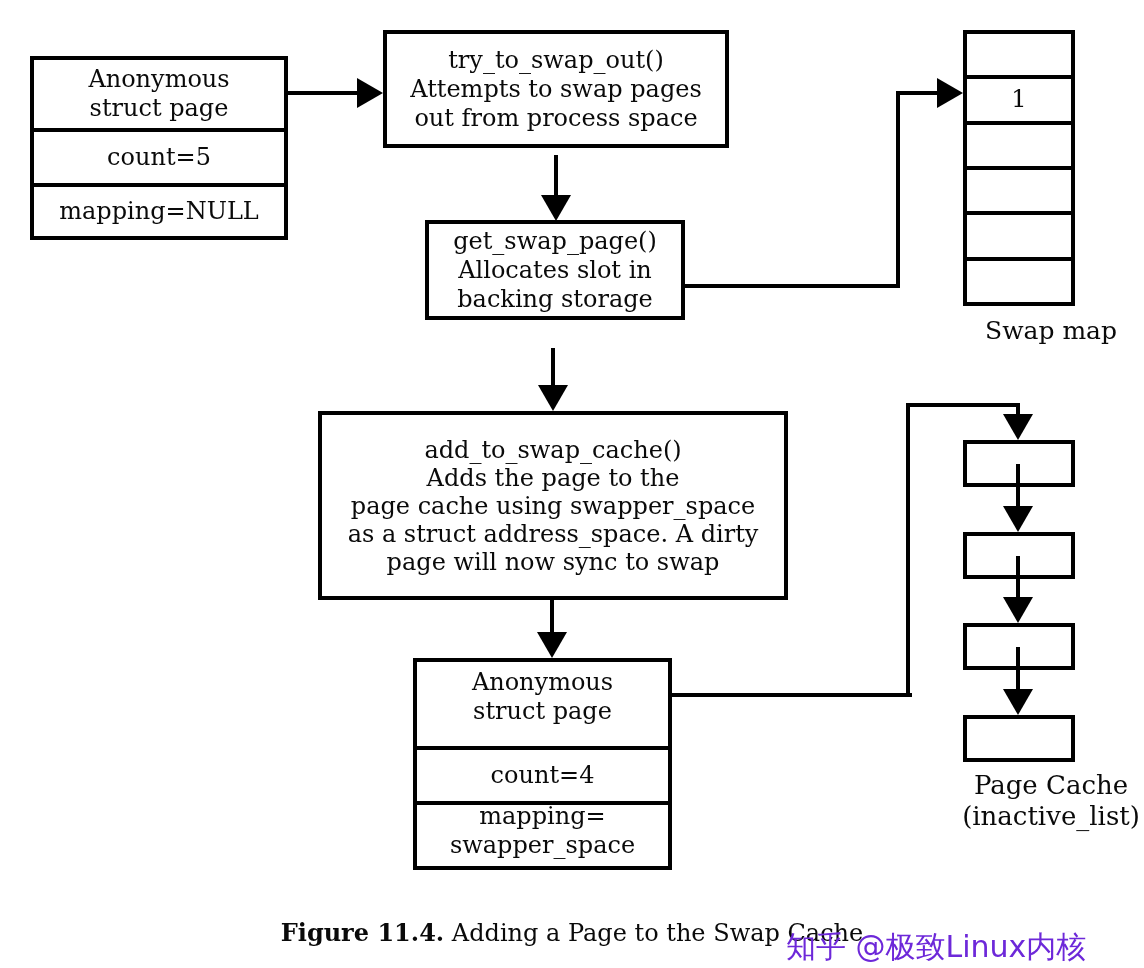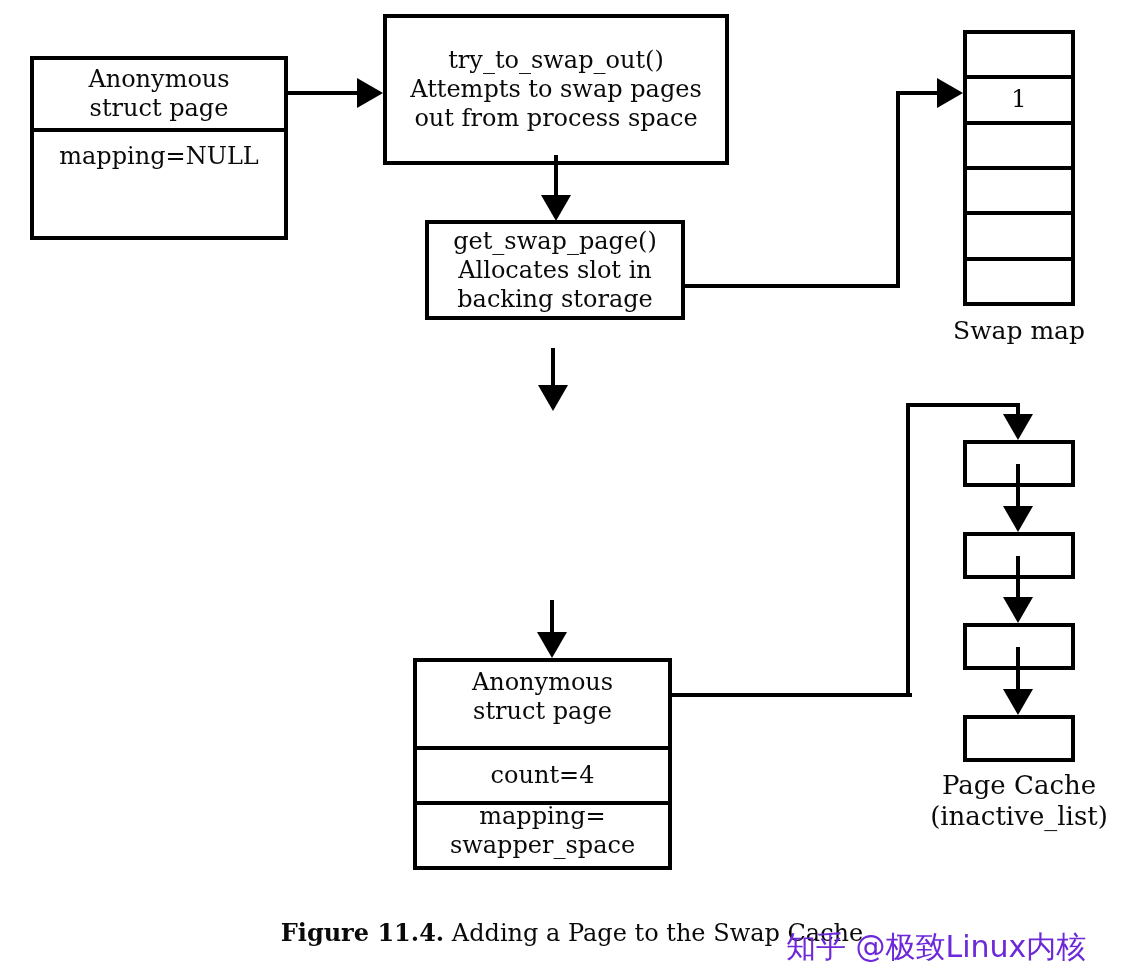--- a/index.html
+++ b/index.html
@@ -61,20 +61,21 @@
     width: 0; height: 0;
     border-left: 15px solid transparent;
     border-right: 15px solid transparent;
     border-top: 26px solid #000000;
   }
   .side-label {
     position: absolute;
     text-align: center;
     font-size: 25px;
     line-height: 30px;
+    margin-left: 32px;
   }
   .caption {
     position: absolute;
     left: 0;
     top: 918px;
     width: 100%;
     text-align: center;
     font-size: 24px;
   }
   .caption .bold { font-weight: bold; }
@@ -89,31 +90,37 @@
   }
 </style>
 </head>
 <body>
 
 <div class="stage">
 
   <div class="box col" style="left:30px; top:56px; width:258px; height:184px;">
     <div class="cell ml" style="height:68px;">Anonymous
 struct page</div>
+    <div class="cell sep" style="height:55px;">count=5</div>
     <div class="cell sep" style="height:53px;">mapping=NULL</div>
   </div>
 
-  <div class="box ml" style="left:383px; top:14px; width:346px; height:151px;">try_to_swap_out()
+  <div class="box ml" style="left:383px; top:30px; width:346px; height:118px;">try_to_swap_out()
 Attempts to swap pages
 out from process space</div>
 
   <div class="box ml" style="left:425px; top:220px; width:260px; height:100px;">get_swap_page()
 Allocates slot in
 backing storage</div>
 
+  <div class="box ml" style="left:318px; top:411px; width:470px; height:189px; line-height:28px;">add_to_swap_cache()
+Adds the page to the
+page cache using swapper_space
+as a struct address_space. A dirty
+page will now sync to swap</div>
 
   <div class="box col" style="left:413px; top:658px; width:259px; height:212px;">
     <div class="cell ml" style="height:70px;">Anonymous
 struct page</div>
     <div class="cell sep" style="height:55px;margin-top:14px;">count=4</div>
     <div class="cell sep ml" style="height:56px;">mapping=
 swapper_space</div>
   </div>
 
   <div class="box col" style="left:963px; top:30px; width:112px; height:276px;">

